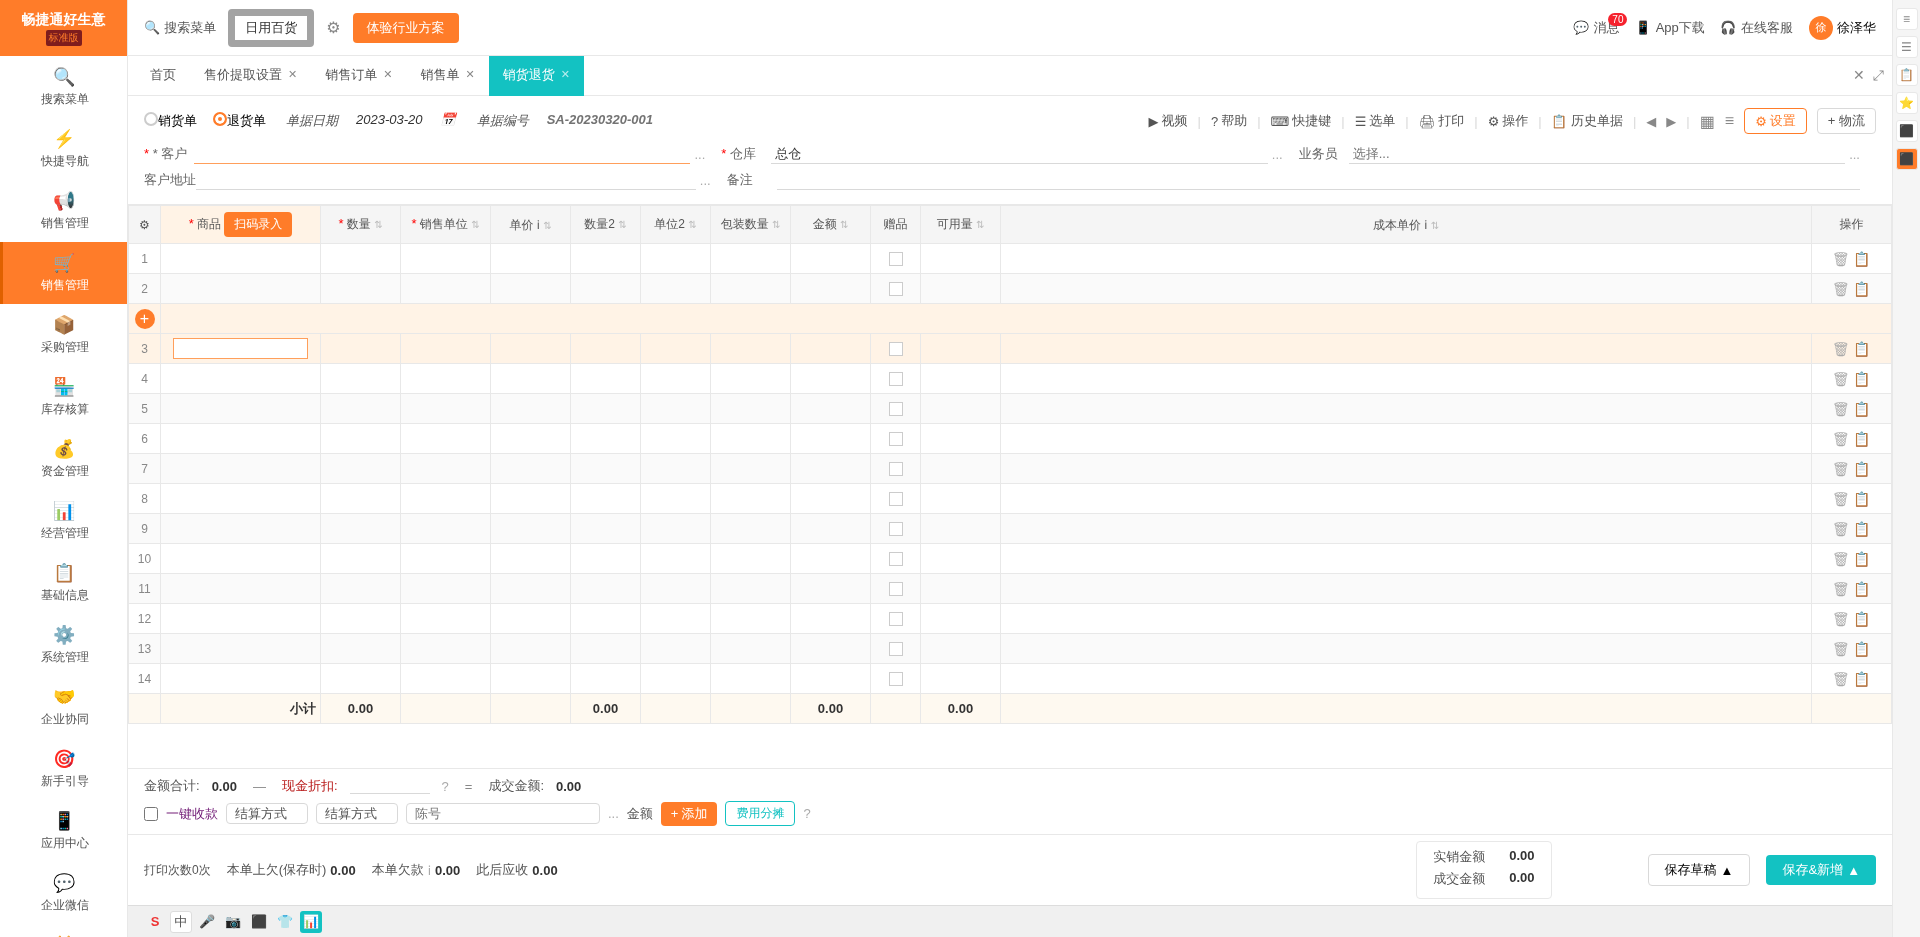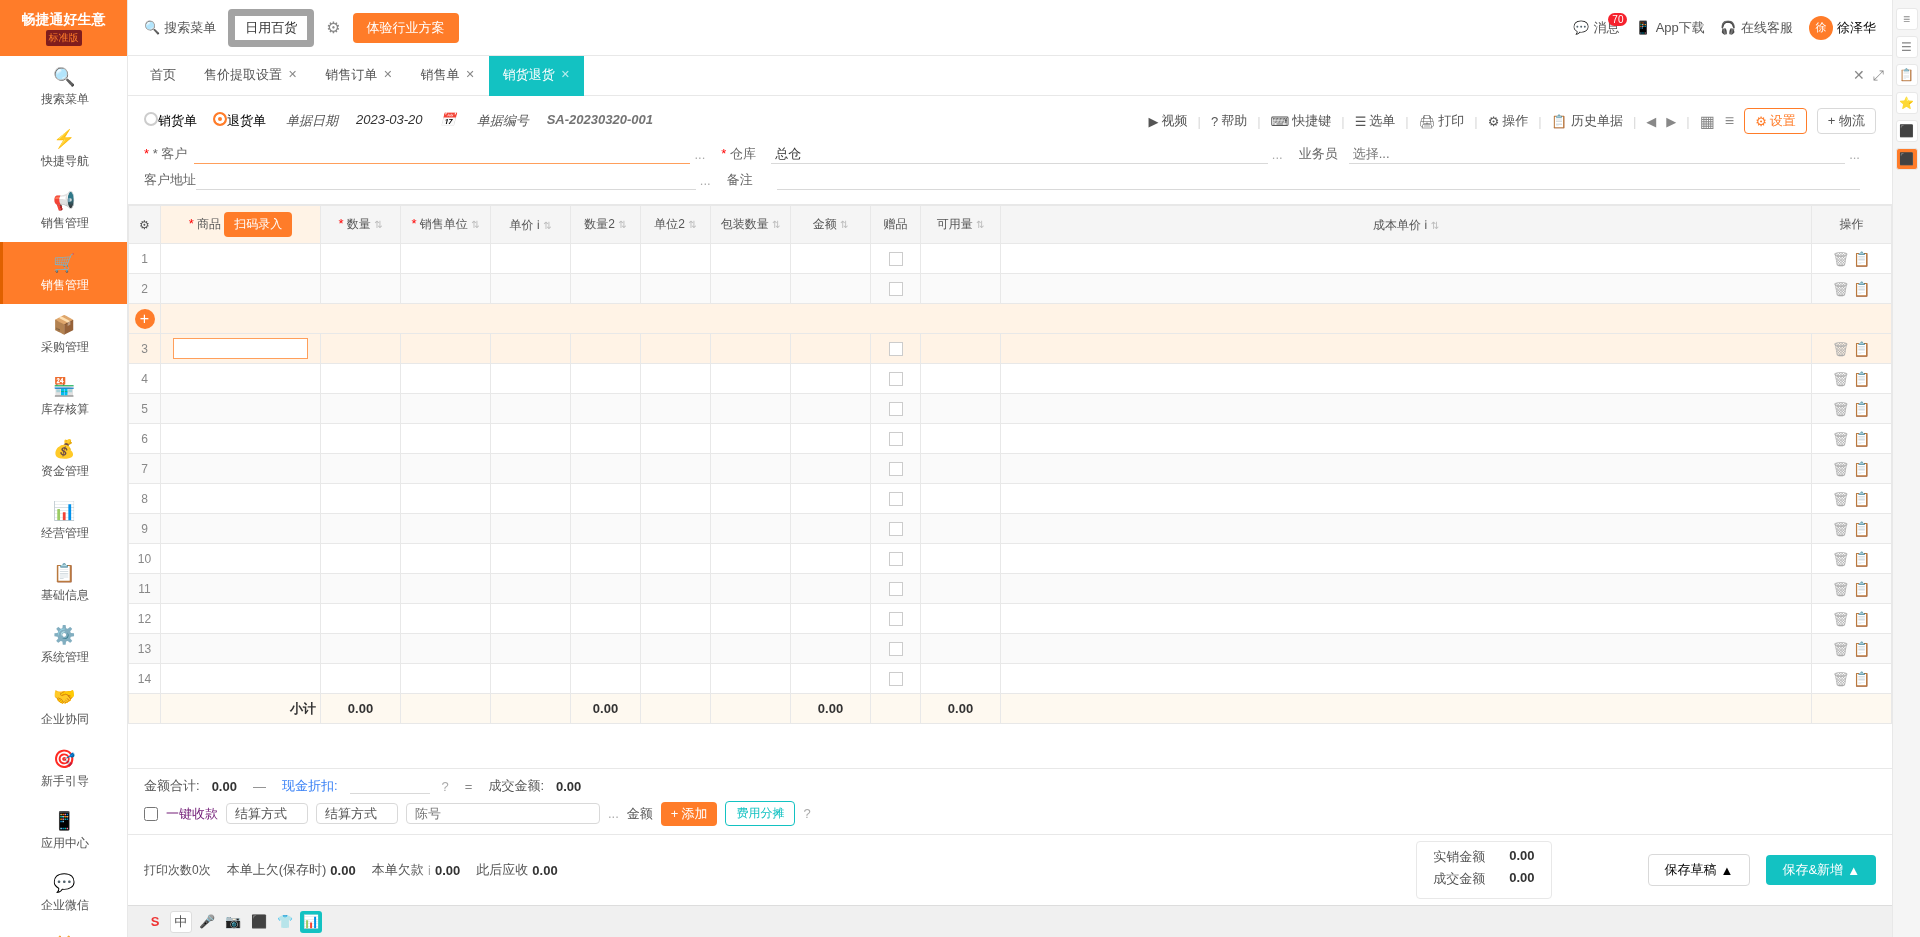--- a/index.html
+++ b/index.html
@@ -729,21 +729,21 @@
   </tr>
           </tbody>
       </table>
     </div>
 
     <div class="footer-area">
       <div class="footer-row1">
         <span style="color:#555;">金额合计: </span>
         <span style="color:#333; font-weight:bold;">0.00</span>
         <span style="color:#888; margin:0 4px;">—</span>
-        <span style="color:#3b82f6;">现金折扣:</span>
+        <span style="color:#b91c1c;">现金折扣:</span>
         <input type="text" style="border-top: none; border-right: none; border-left: none; border-image: initial; border-bottom: 1px solid rgb(217, 217, 217); width: 80px; outline: none;">
         <span style="color:#aaa; cursor:pointer;">?</span>
         <span style="color:#888; margin:0 4px;">=</span>
         <span style="color:#555;">成交金额:</span>
         <span style="color:#333; font-weight:bold;">0.00</span>
       </div>
       <div class="cashier-row">
         <input type="checkbox" style="width: 14px; height: 14px;">
         <span style="color:#701a75;">一键收款</span>
         <select class="cashier-select">

